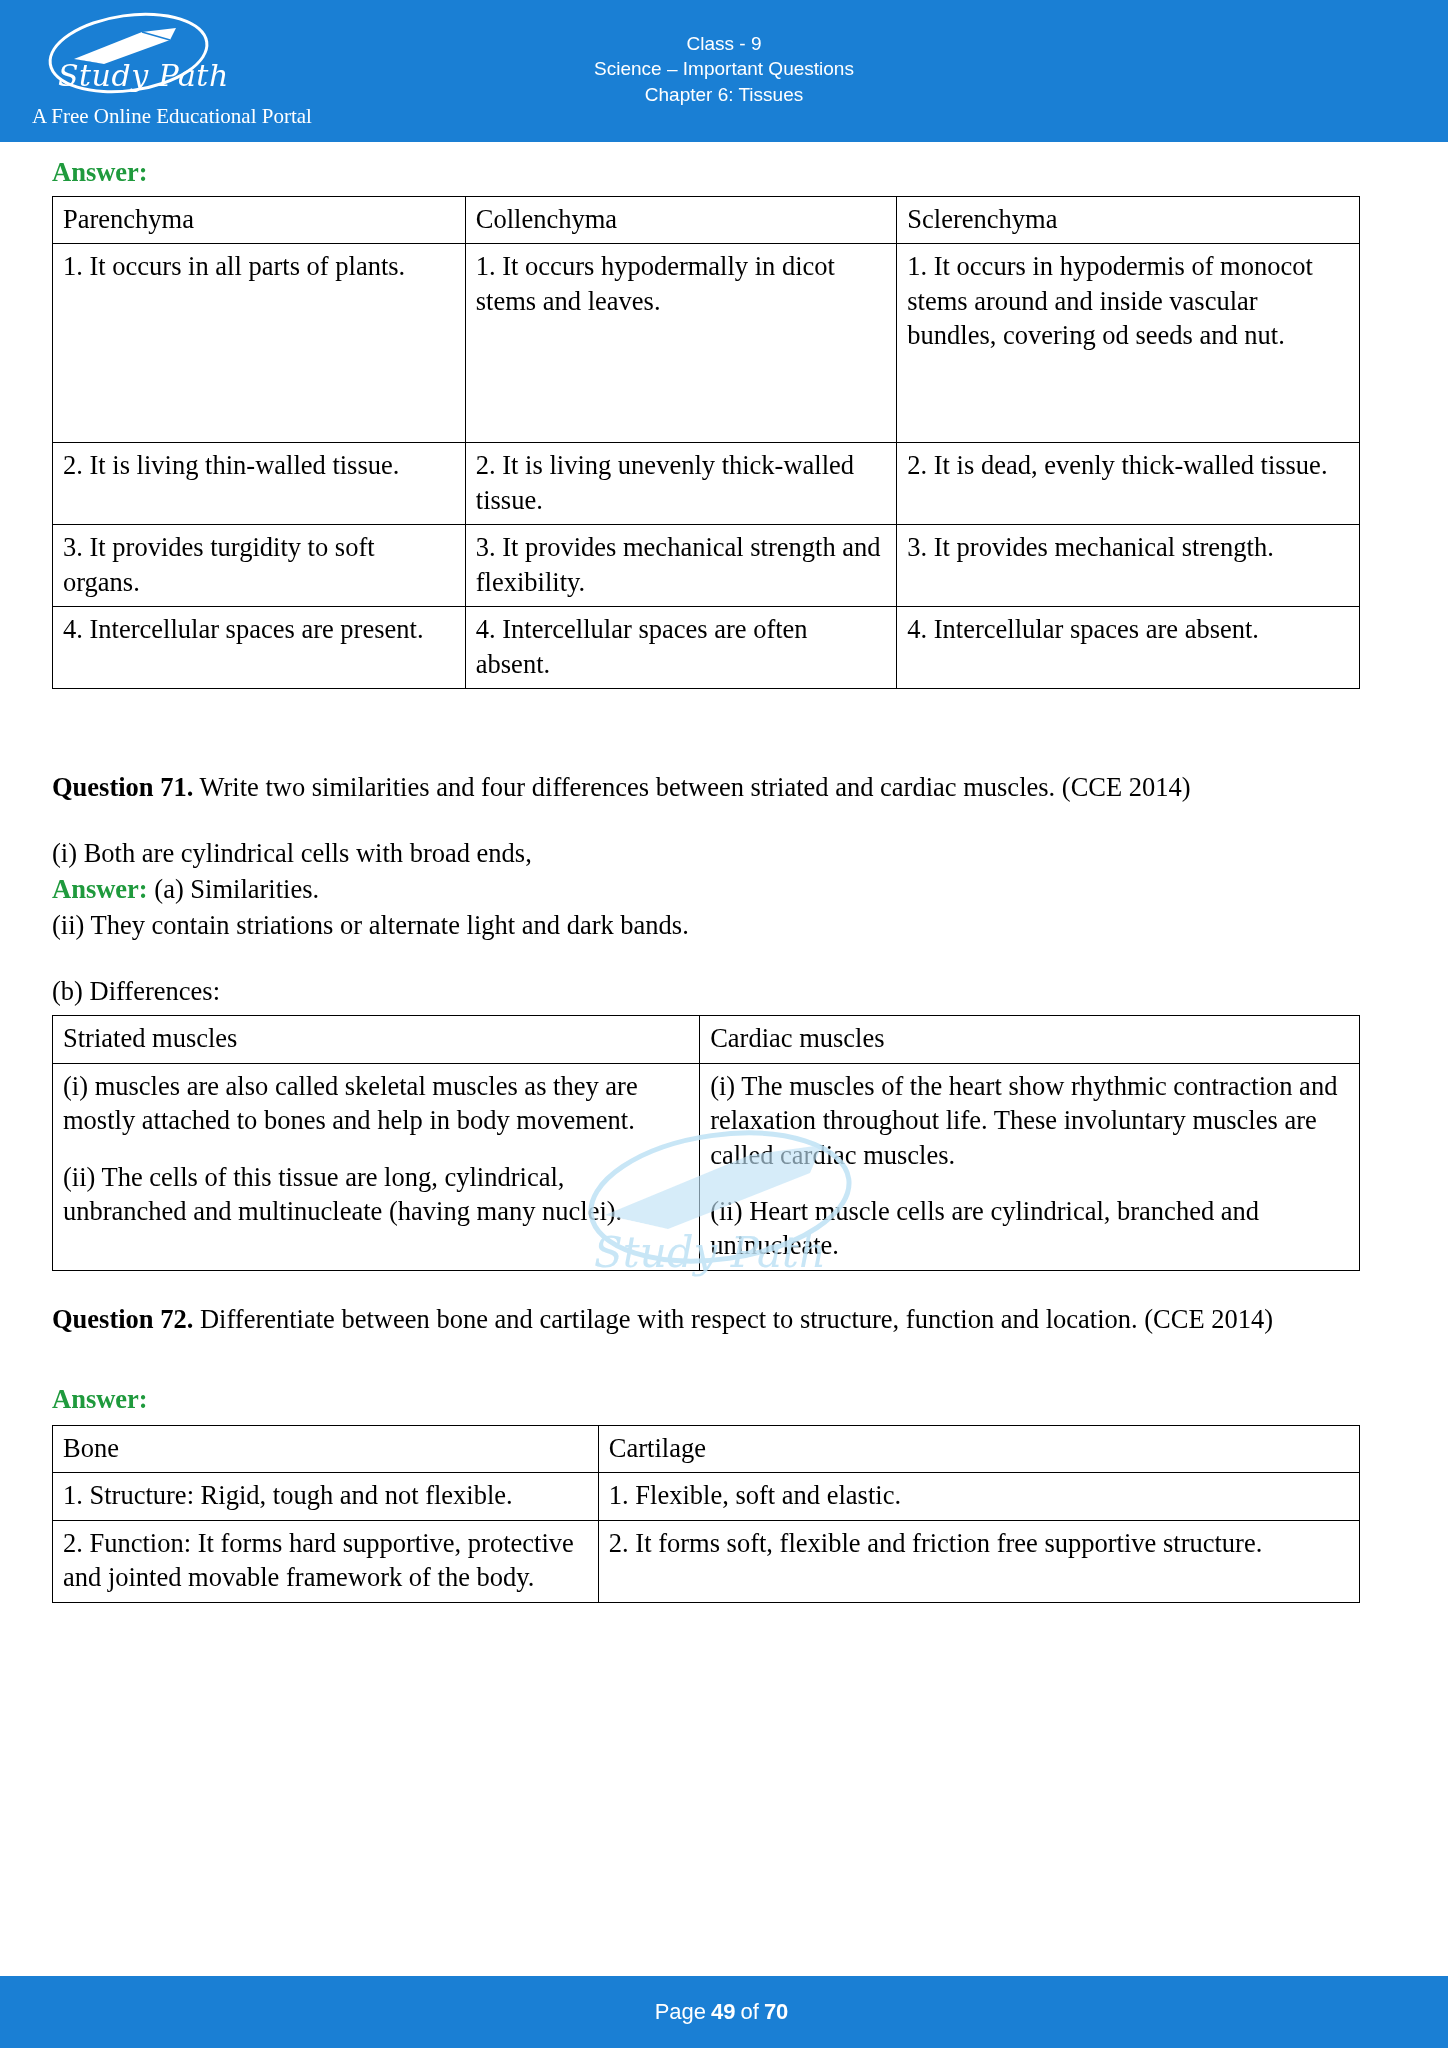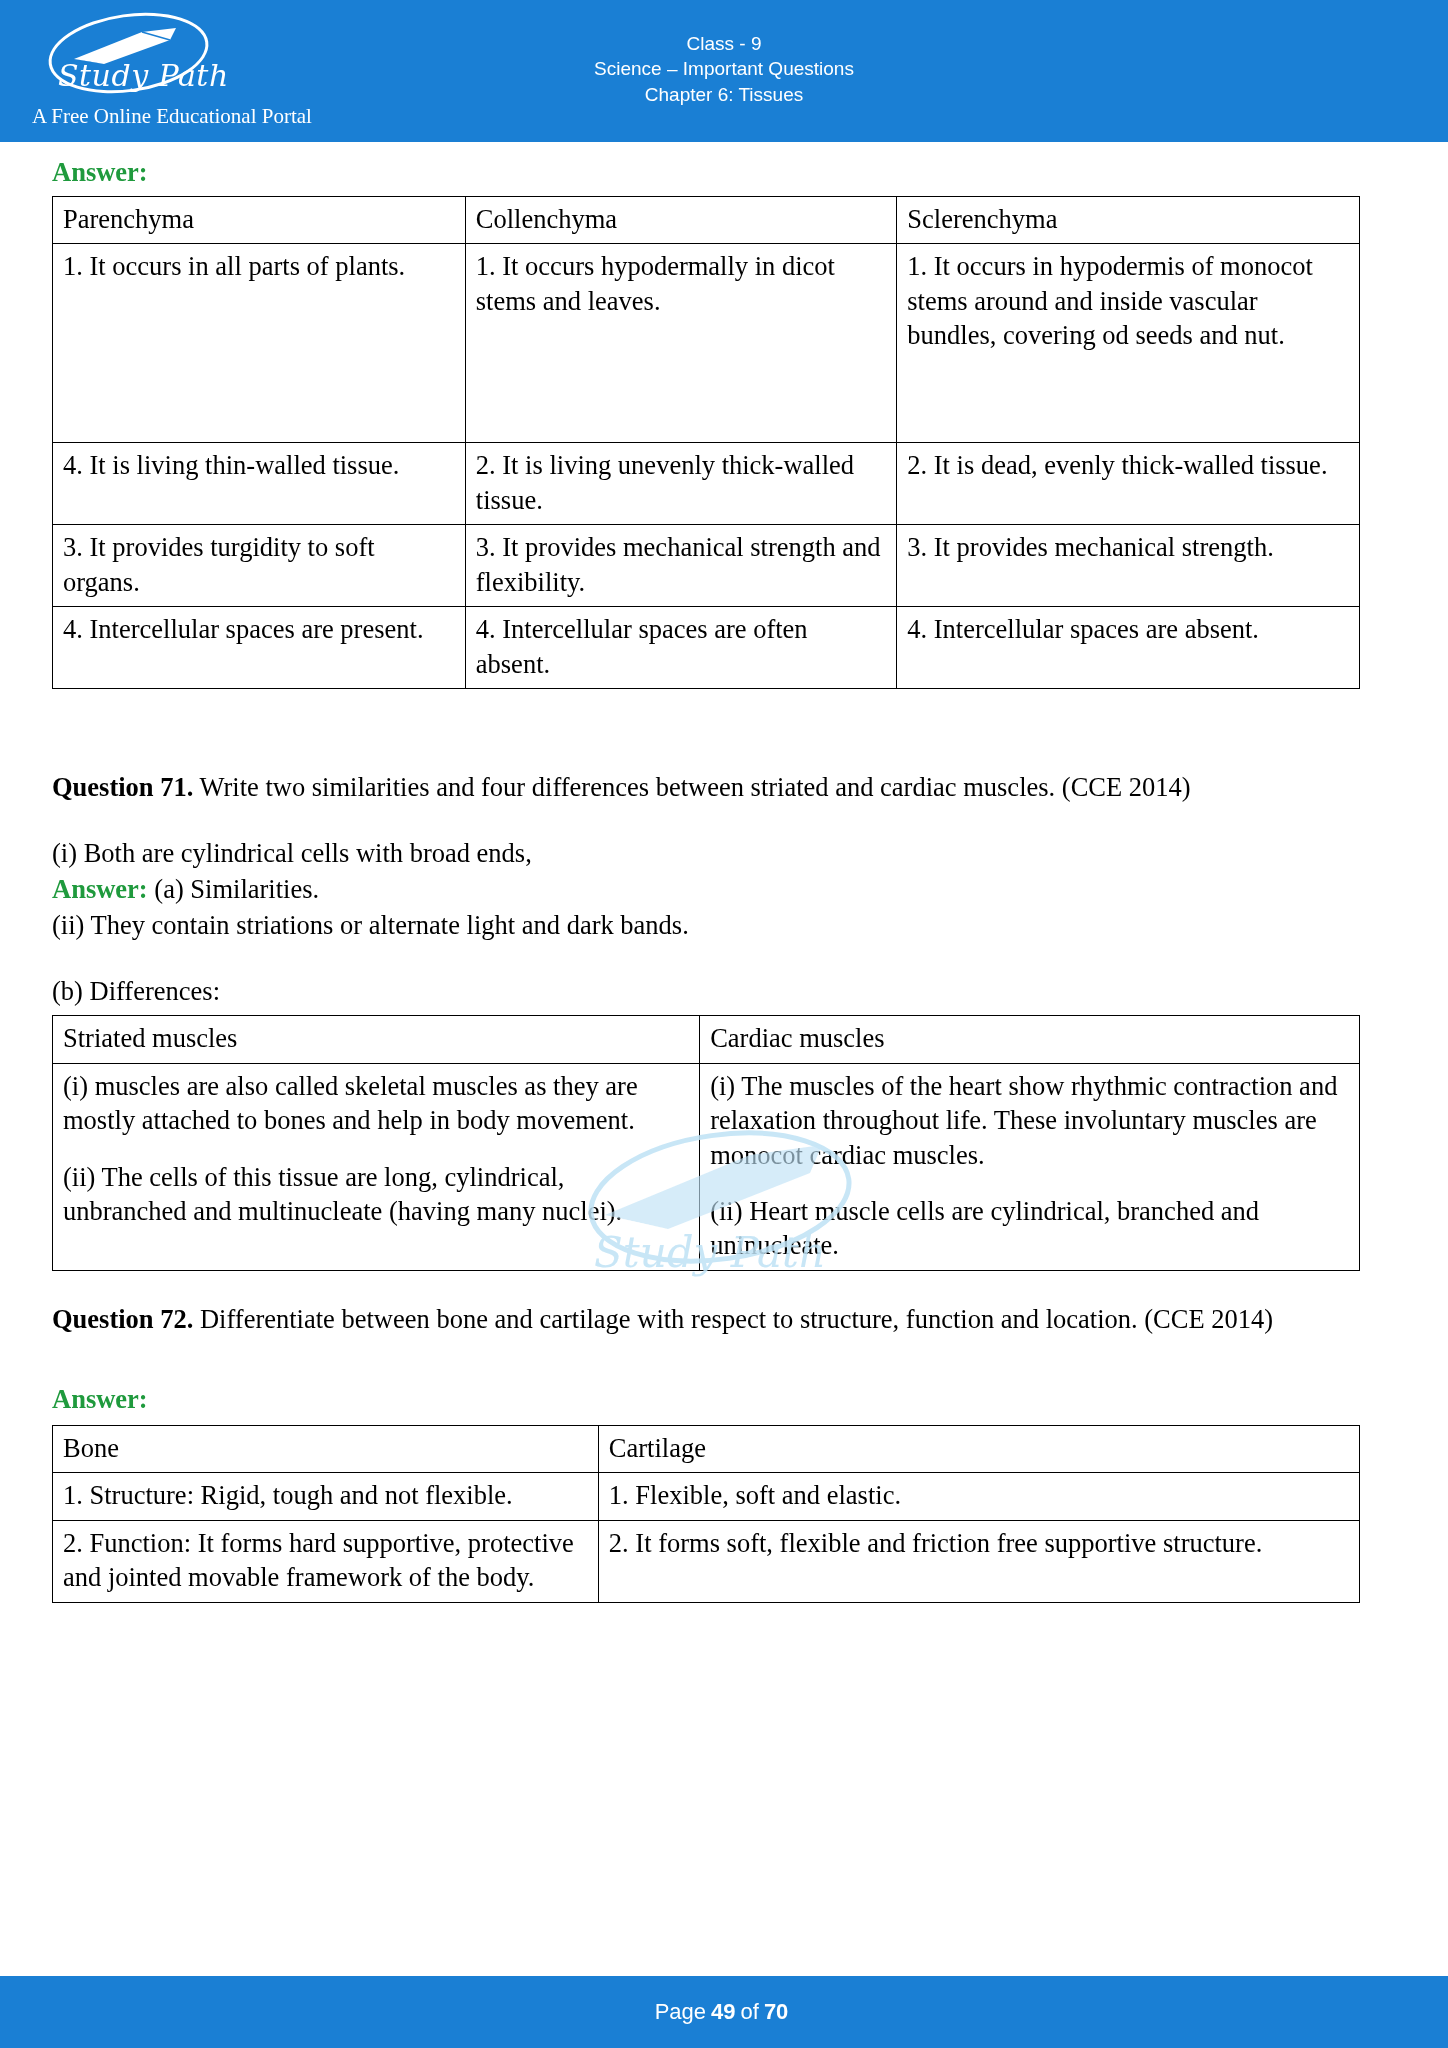--- a/index.html
+++ b/index.html
@@ -188,21 +188,21 @@
       <td>Parenchyma</td>
       <td>Collenchyma</td>
       <td>Sclerenchyma</td>
     </tr>
     <tr class="first-row">
       <td>1. It occurs in all parts of plants.</td>
       <td>1. It occurs hypodermally in dicot stems and leaves.</td>
       <td>1. It occurs in hypodermis of monocot stems around and inside vascular bundles, covering od seeds and nut.</td>
     </tr>
     <tr>
-      <td>4. It is living thin-walled tissue.</td>
+      <td>2. It is living thin-walled tissue.</td>
       <td>2. It is living unevenly thick-walled tissue.</td>
       <td>2. It is dead, evenly thick-walled tissue.</td>
     </tr>
     <tr>
       <td>3. It provides turgidity to soft organs.</td>
       <td>3. It provides mechanical strength and flexibility.</td>
       <td>3. It provides mechanical strength.</td>
     </tr>
     <tr>
       <td>4. Intercellular spaces are present.</td>
@@ -239,21 +239,21 @@
       <td>Striated muscles</td>
       <td>Cardiac muscles</td>
     </tr>
     <tr>
       <td>
         <p class="cell-para">(i)  muscles are also called skeletal muscles as they are mostly attached to bones and help in body movement.</p>
         <div class="cell-gap"></div>
         <p class="cell-para">(ii) The cells of this tissue are long, cylindrical, unbranched and multinucleate (having many nuclei).</p>
       </td>
       <td>
-        <p class="cell-para">(i) The muscles of the heart show rhythmic contraction and relaxation throughout life. These involuntary muscles are monocot cardiac muscles.</p>
+        <p class="cell-para">(i) The muscles of the heart show rhythmic contraction and relaxation throughout life. These involuntary muscles are called cardiac muscles.</p>
         <div class="cell-gap"></div>
         <p class="cell-para">(ii) Heart muscle cells are cylindrical, branched and uninucleate.</p>
       </td>
     </tr>
   </tbody>
     </table>
 
   <div class="spacer-md"></div>
 
   <div class="para">

